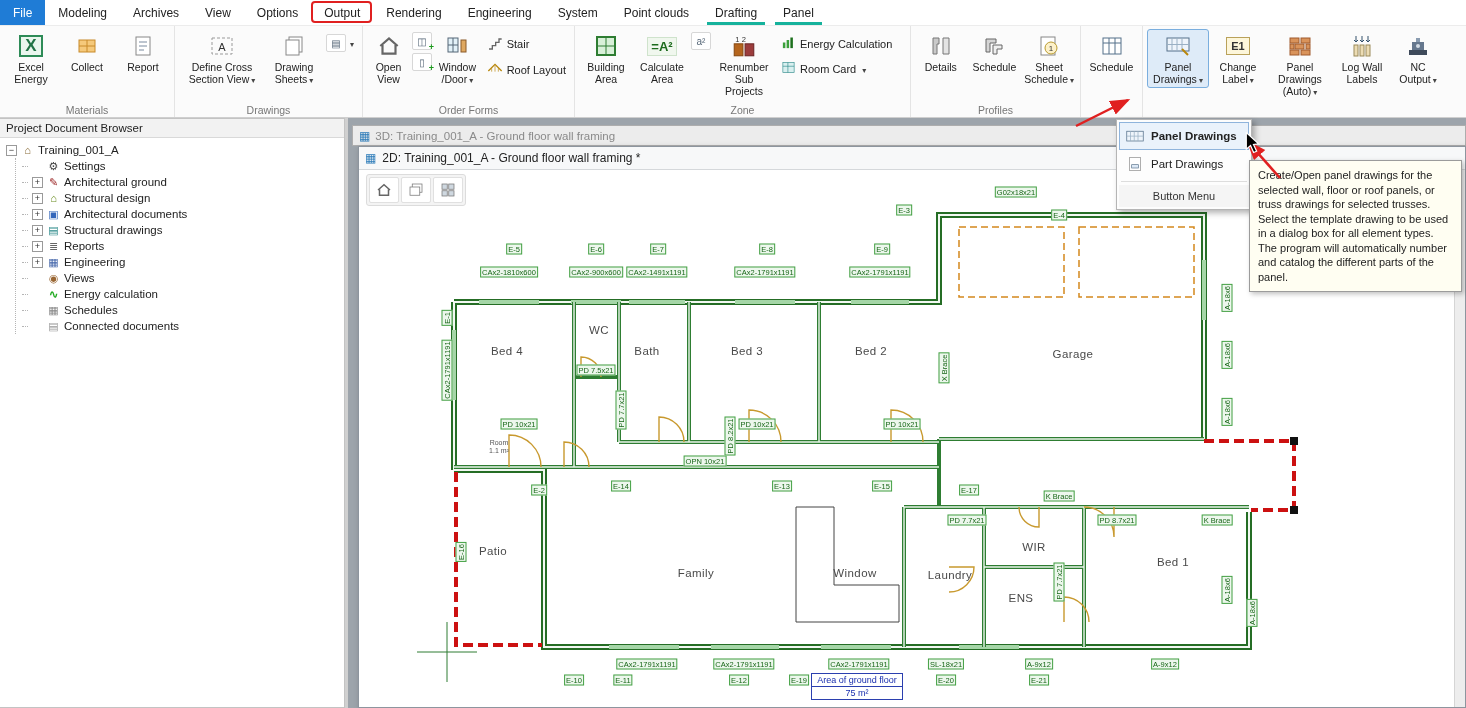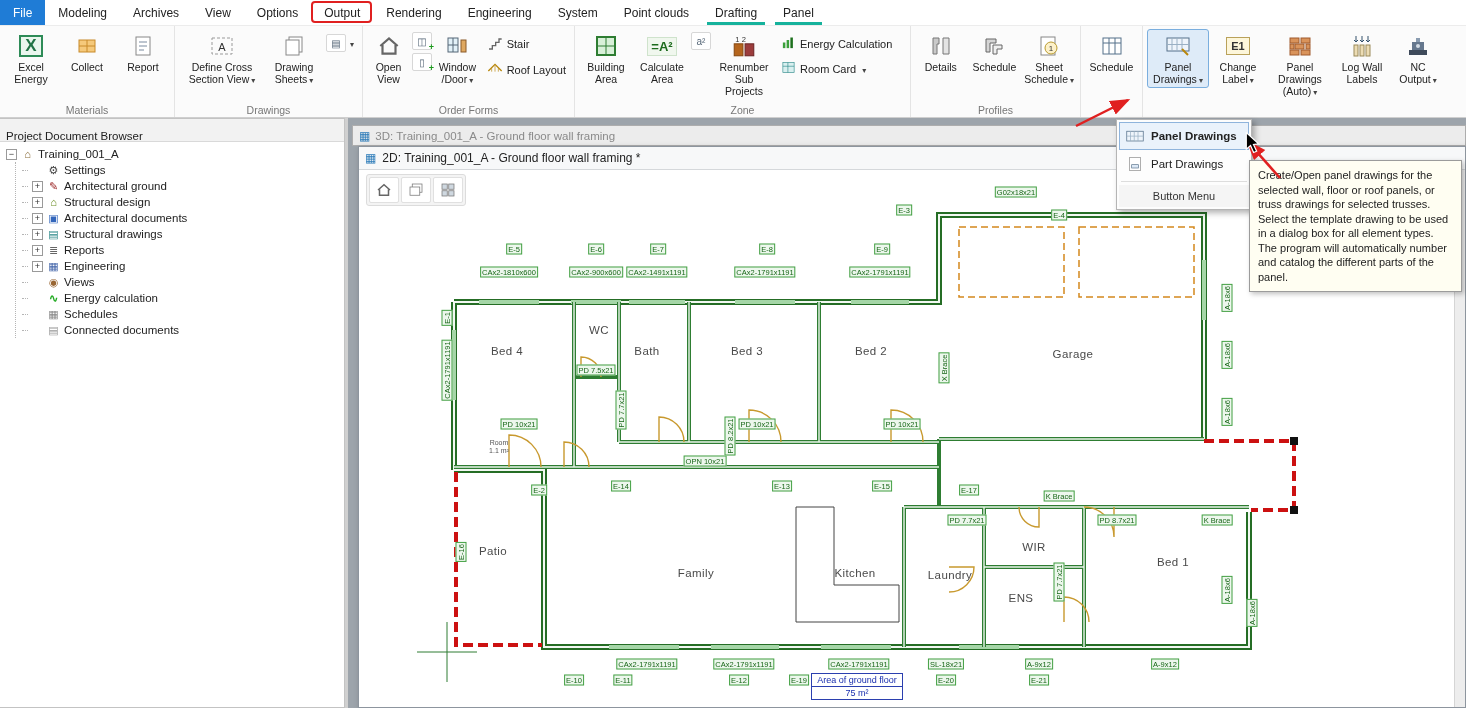--- a/index.html
+++ b/index.html
@@ -33,21 +33,21 @@
   .rowcol{display:flex;flex-direction:column;gap:4px;padding-top:4px}
   .rowbtn{display:flex;align-items:center;gap:4px;font-size:11px;padding:2px 4px;border-radius:3px;white-space:nowrap}
   .flatbtn{display:flex;align-items:center;gap:2px;padding:2px 3px;border-radius:2px}
 
   
   .annot-svg{position:absolute;left:0;top:0;z-index:60;pointer-events:none}
   .cursor-svg{position:absolute;z-index:65;pointer-events:none}
 
   
   .sidebar{position:absolute;left:0;top:118px;width:345px;bottom:0;background:#fff;border:1px solid #c3c3c3;border-left:none}
-  .sidebar-header{height:19px;background:#f2f2f2;border-bottom:1px solid #d9d9d9;font-size:11.5px;color:#222;padding:11px 6px}
+  .sidebar-header{height:19px;background:#f2f2f2;border-bottom:1px solid #d9d9d9;font-size:11.5px;color:#222;padding:3px 6px}
   .tree{padding:4px 2px;font-size:11.5px}
   .tree-row{display:flex;align-items:center;height:16px;gap:3px;padding-left:4px;white-space:nowrap}
   .tree-children{margin-left:13px;border-left:1px dotted #b5b5b5}
   .tree-children .tree-row{padding-left:6px;position:relative}
   .tree-children .tree-row::before{content:"";width:6px;border-top:1px dotted #b5b5b5;margin-right:1px}
   .expander{width:11px;height:11px;border:1px solid #9a9a9a;background:#fff;font-size:9px;line-height:9px;text-align:center;color:#333;visibility:hidden;flex:0 0 11px}
   .expander[data-exp="true"]{visibility:visible}
   .expander[data-exp="true"]::before{content:"+"}
   .expander.open{visibility:visible}
   .expander.open::before{content:"−"}
@@ -607,21 +607,21 @@
               <div class="fp-room" style="left: 388px; top: 181px;">Bed 3</div>
 
               <div class="fp-room" style="left: 512px; top: 181px;">Bed 2</div>
 
               <div class="fp-room" style="left: 714px; top: 184px;">Garage</div>
 
               <div class="fp-room" style="left: 134px; top: 381px;">Patio</div>
 
               <div class="fp-room" style="left: 337px; top: 403px;">Family</div>
 
-              <div class="fp-room" style="left: 496px; top: 403px;">Kitchen</div>
+              <div class="fp-room" style="left: 496px; top: 403px;">Window</div>
 
               <div class="fp-room" style="left: 591px; top: 405px;">Laundry</div>
 
               <div class="fp-room" style="left: 675px; top: 377px;">WIR</div>
 
               <div class="fp-room" style="left: 662px; top: 428px;">ENS</div>
 
               <div class="fp-room" style="left: 814px; top: 392px;">Bed 1</div>
             </div>
           <div class="room-small">

